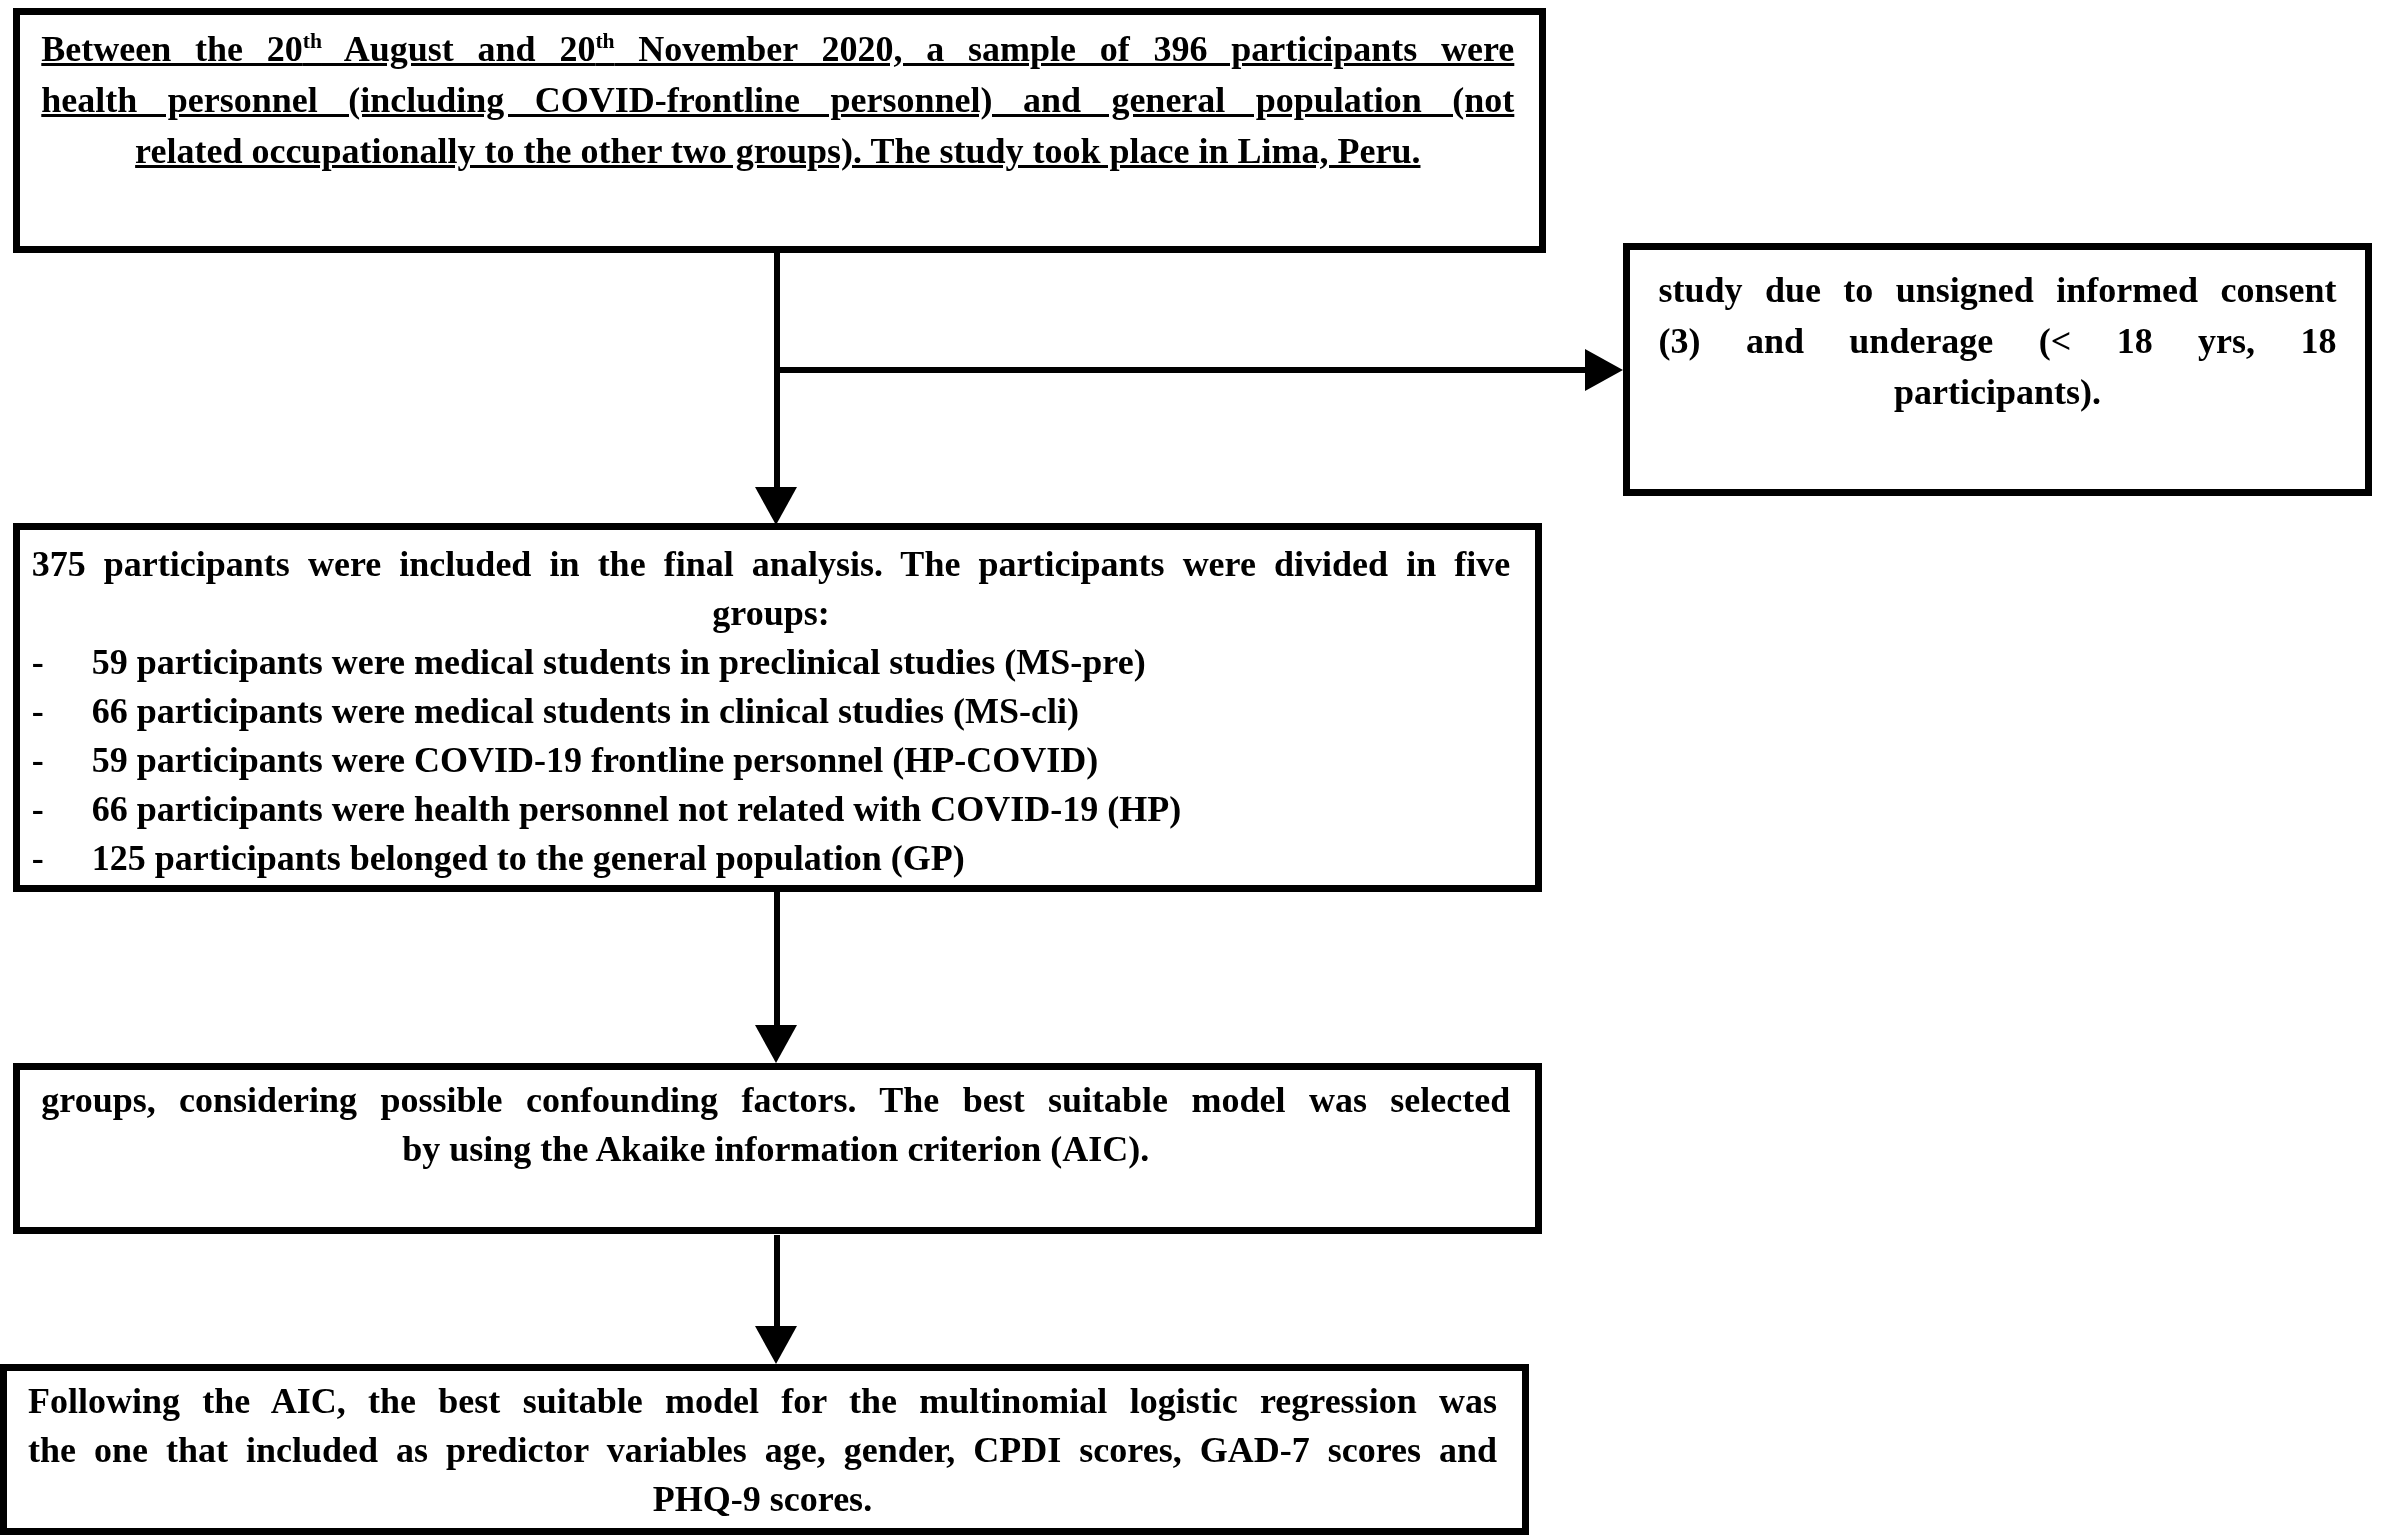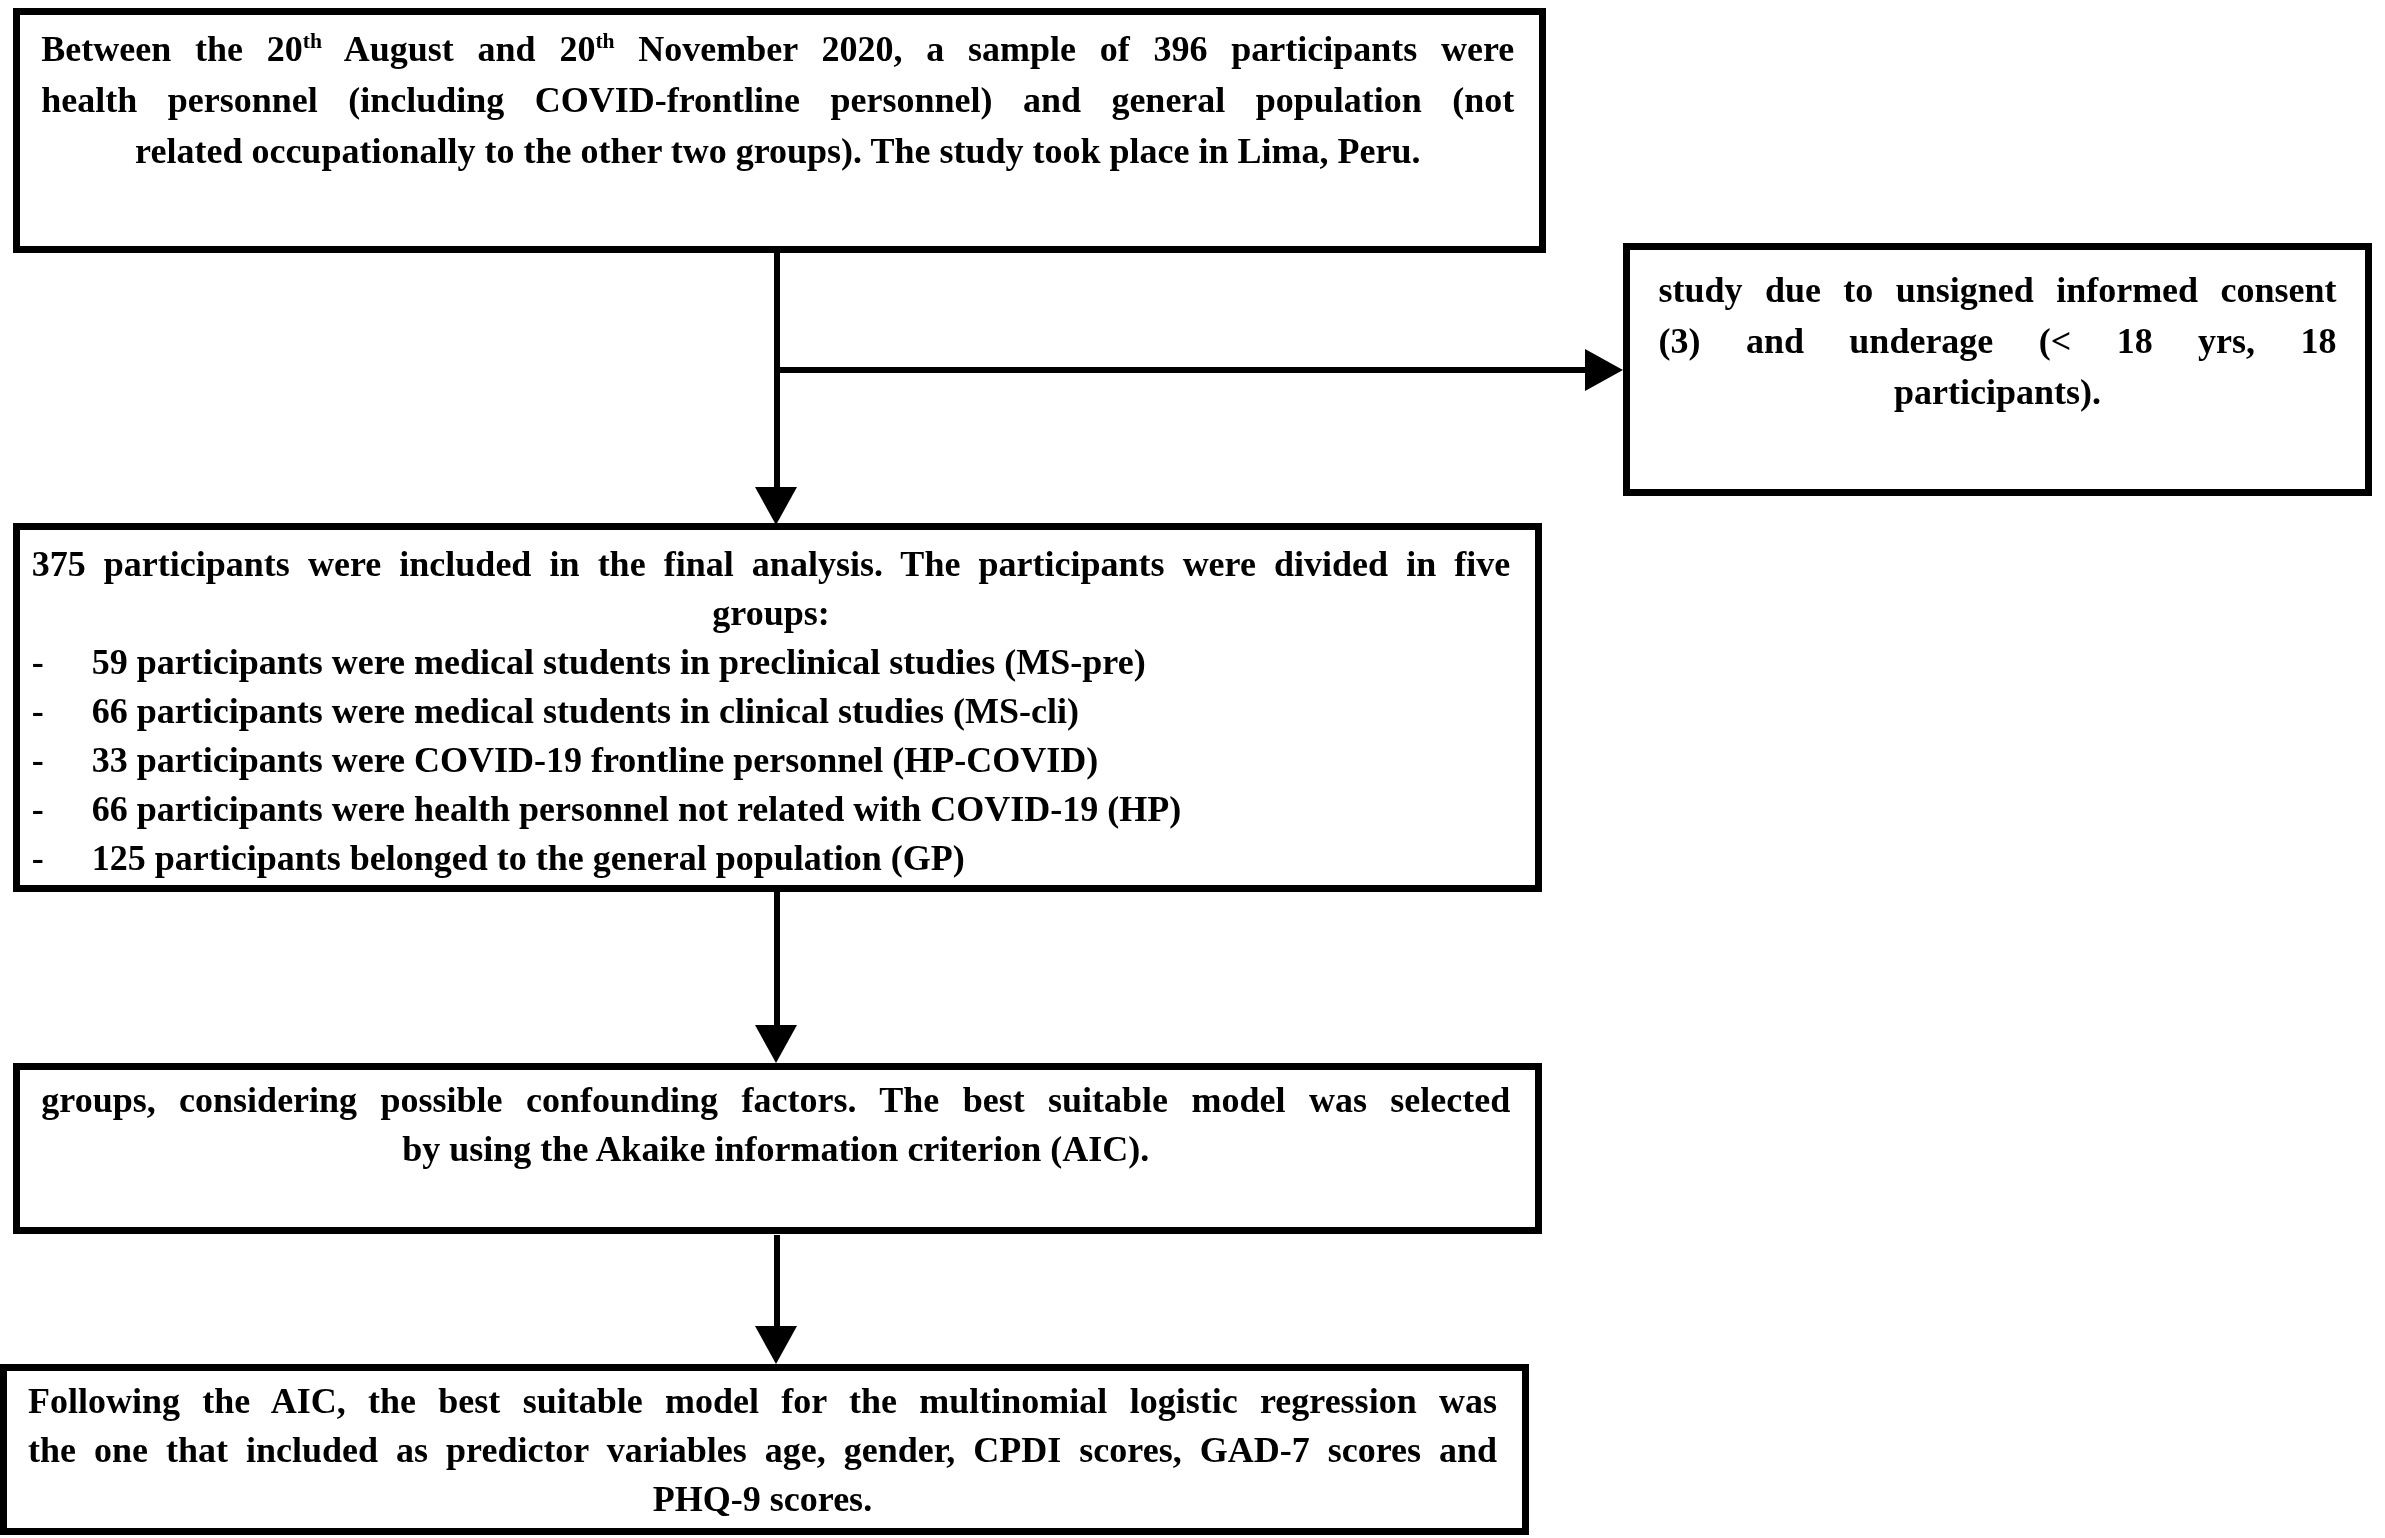--- a/index.html
+++ b/index.html
@@ -10,21 +10,21 @@
   }
   .fc-box {
     position:absolute; border:7.6px solid #000; background:#fff;
     box-sizing:border-box; font-size:36px; line-height:51px;
   }
   .line  { width:100%; }
   .jline { text-align:justify; text-align-last:justify; }
   .lline { text-align:center; }
   .sup   { vertical-align:super; font-size:0.6em; line-height:0; }
 
-  .box-recruit   { left:13.3px;   top:7.6px;    width:1533px; height:245px; padding:9.5px 25px 9.5px 21px; }
+  .box-recruit   { left:13.3px;   top:7.6px;    width:1533px; height:245px; padding:9.5px 25px 9.5px 21px;text-decoration:underline; }
   .box-excluded  { left:1623px; top:243px;  width:749px;  height:253px; padding:15px 28.5px; }
   .box-analysis  { left:13.3px;   top:523px;  width:1529px; height:369px; padding:9.5px 25px 7.6px 11.4px; line-height:49px; }
   .box-regress   { left:13.3px;   top:1063px; width:1529px; height:171px; padding:5.7px 25px 4.8px 21px; line-height:49px; }
   .box-model     { left:0;   top:1364px; width:1529px; height:171px; padding:5.7px 25px 4.8px 21px; line-height:49px; }
 
   .li      { display:flex; text-align:left; }
   .li .dash{ flex:0 0 60px; }
   .li .txt { flex:1 1 auto; }
 
   .v-line { position:absolute; width:5.7px;  background:#000; }
@@ -69,21 +69,21 @@
     <div class="li">
       <span class="dash">-</span>
       <span class="txt">59 participants were medical students in preclinical studies (MS-pre)</span>
     </div>
     <div class="li">
       <span class="dash">-</span>
       <span class="txt">66 participants were medical students in clinical studies (MS-cli)</span>
     </div>
     <div class="li">
       <span class="dash">-</span>
-      <span class="txt">33 participants were COVID-19 frontline personnel (HP-COVID)</span>
+      <span class="txt">59 participants were COVID-19 frontline personnel (HP-COVID)</span>
     </div>
     <div class="li">
       <span class="dash">-</span>
       <span class="txt">66 participants were health personnel not related with COVID-19 (HP)</span>
     </div>
     <div class="li">
       <span class="dash">-</span>
       <span class="txt">125 participants belonged to the general population (GP)</span>
     </div>
   </div>

